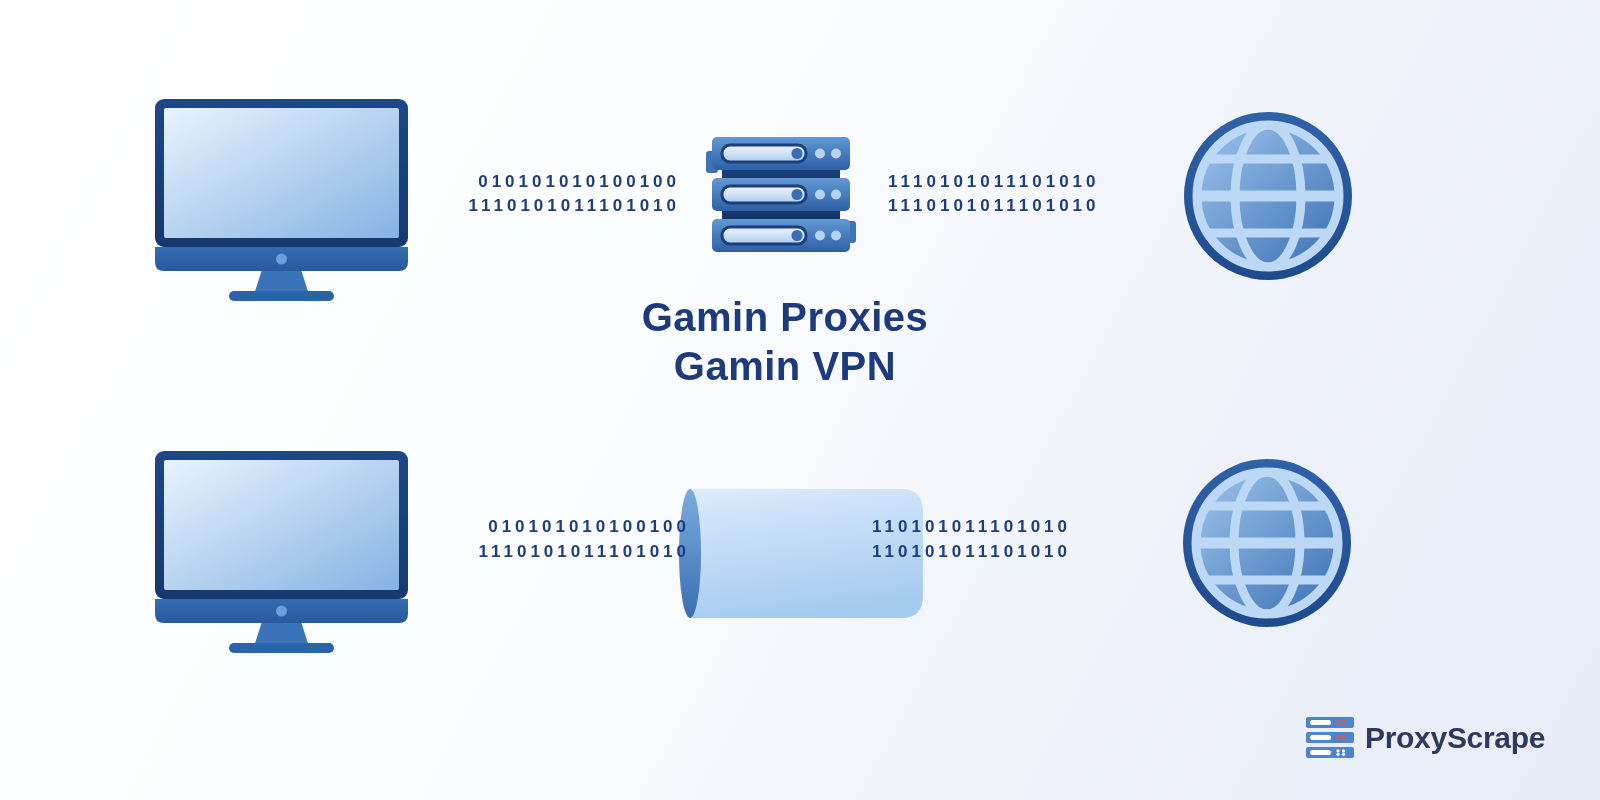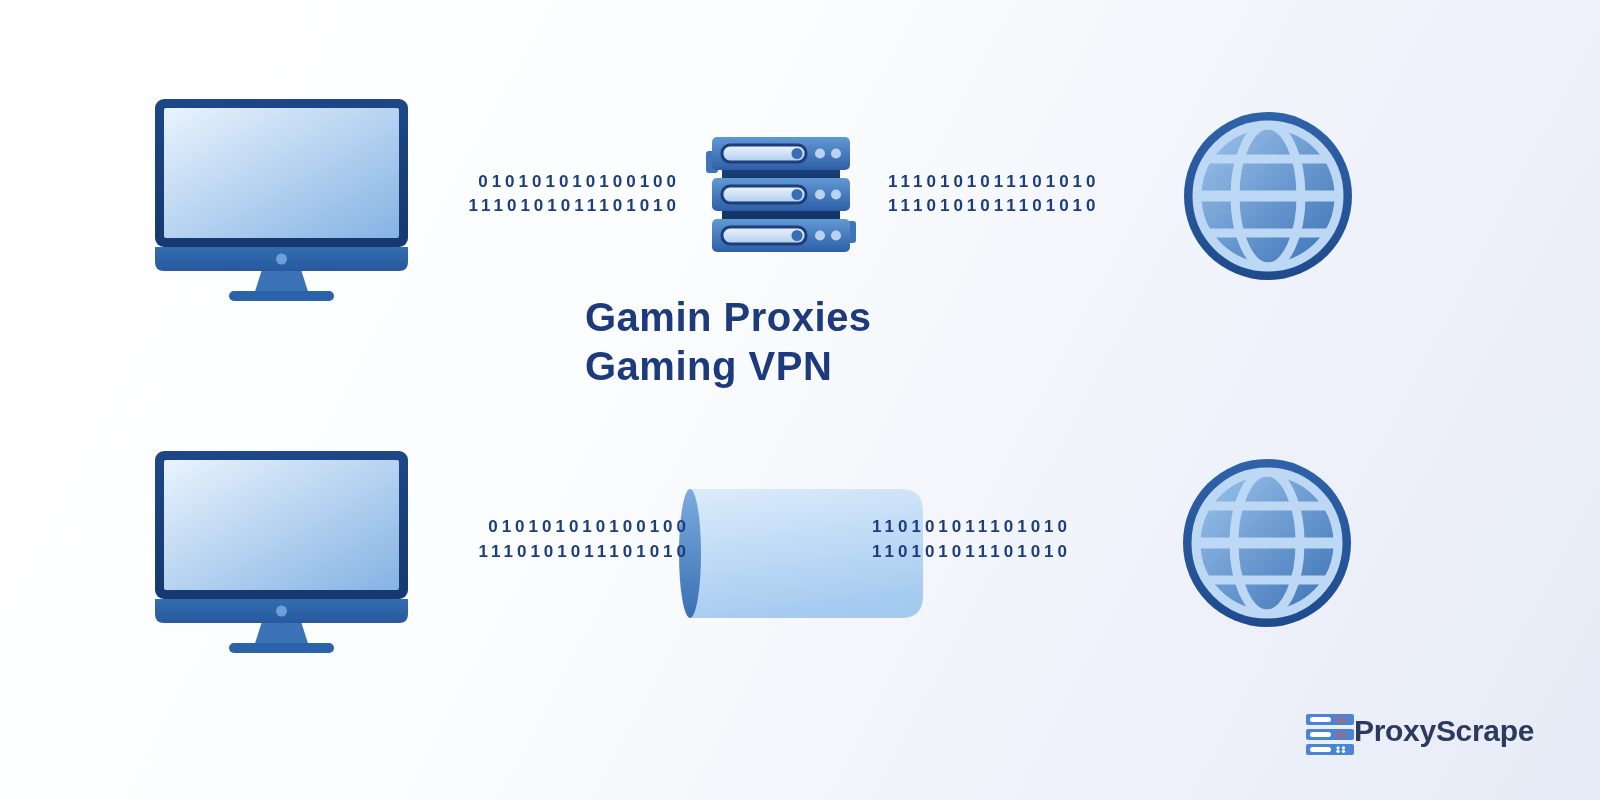--- a/index.html
+++ b/index.html
@@ -10,24 +10,24 @@
     background:linear-gradient(118deg,#ffffff 0%,#fcfdfe 38%,#eff2fa 72%,#e7ebf7 100%);
   }
   .abs{ position:absolute; }
   .binary{
     font-weight:bold; font-size:17px; line-height:24px;
     letter-spacing:4px; color:#1c3e7c; white-space:nowrap; z-index:5;
   }
   .binary.vpn{ line-height:25px; }
   .binary.right-align{ text-align:right; }
   .title-block{
-    width:400px; text-align:left; color:#1d3b7c;
+    width:400px; text-align:center; color:#1d3b7c;
     font-weight:800; font-size:40px; line-height:49px; letter-spacing:0.5px;
   }
-  .logo-row{ display:flex; }
+  .logo-row{ display:flex; align-items:center; gap:11px; }
   .logo-text{
     font-weight:800; font-size:30px; color:#2d3a5e; letter-spacing:-0.3px;
   }
 </style>
 </head>
 <body>
 
 <div class="canvas">
 
   <svg width="0" height="0" style="position:absolute" aria-hidden="true">
@@ -132,21 +132,21 @@
     <g clip-path="url(#clipSphereA)" stroke="#bcd8f4" fill="none">
       <ellipse cx="85" cy="85" rx="33" ry="71" stroke-width="9"></ellipse>
       <line x1="10" y1="85" x2="160" y2="85" stroke-width="11"></line>
       <line x1="10" y1="48" x2="160" y2="48" stroke-width="9"></line>
       <line x1="10" y1="122" x2="160" y2="122" stroke-width="9"></line>
     </g>
   </svg>
 
   <div class="title-block abs" style="left:585px;top:293px">
     <div>Gamin Proxies</div>
-    <div>Gaming VPN</div>
+    <div>Gamin VPN</div>
   </div>
 
   <svg class="abs" style="left:155px;top:451px" width="253" height="202" viewBox="0 0 253 202">
     <rect x="0" y="0" width="253" height="148" rx="9" fill="url(#gFrame)"></rect>
     <rect x="9" y="9" width="235" height="130" rx="2" fill="url(#gScreen)"></rect>
     <path d="M0,148 H253 V163 Q253,172 244,172 H9 Q0,172 0,163 Z" fill="url(#gChin)"></path>
     <circle cx="126.5" cy="160" r="5.5" fill="#6ba0da"></circle>
     <polygon points="106.5,172 146.5,172 153.5,194 99.5,194" fill="#3a73b8"></polygon>
     <rect x="74" y="192" width="105" height="10" rx="5" fill="#2b63a9"></rect>
   </svg>

